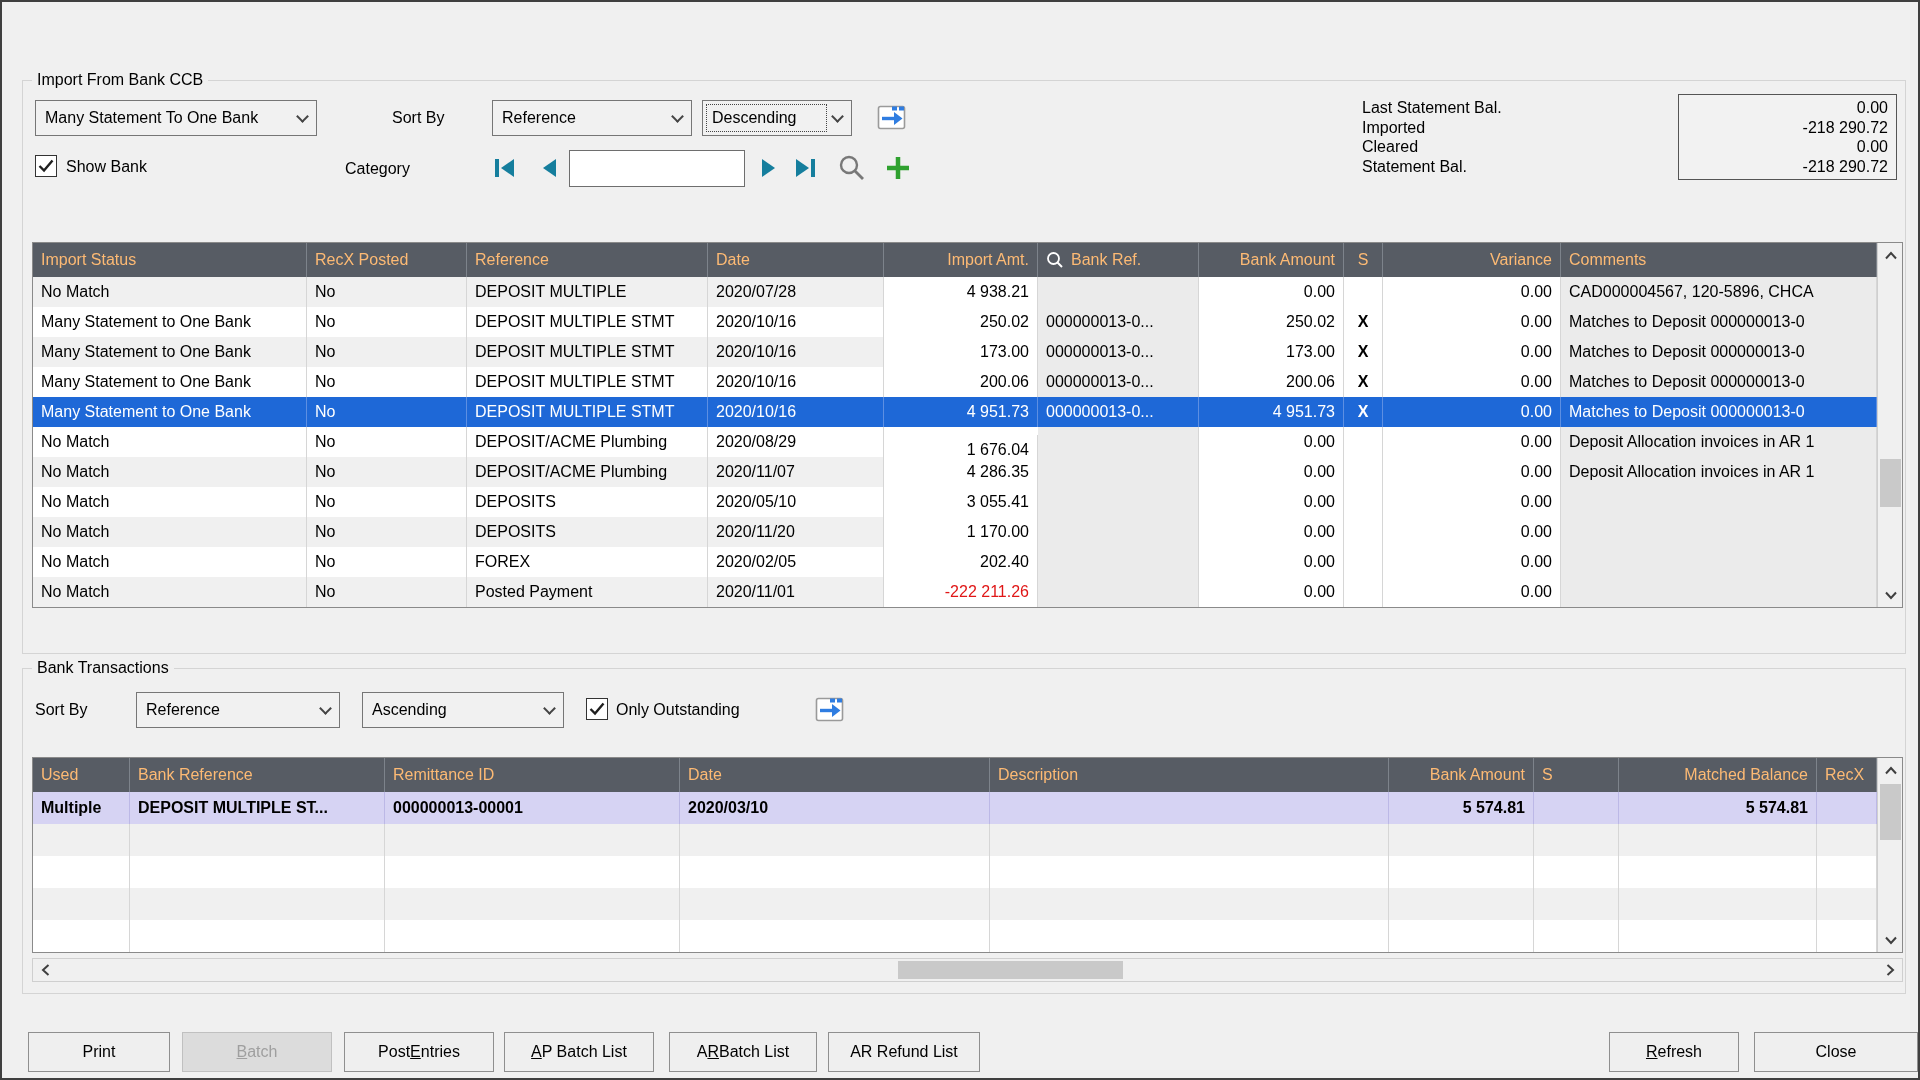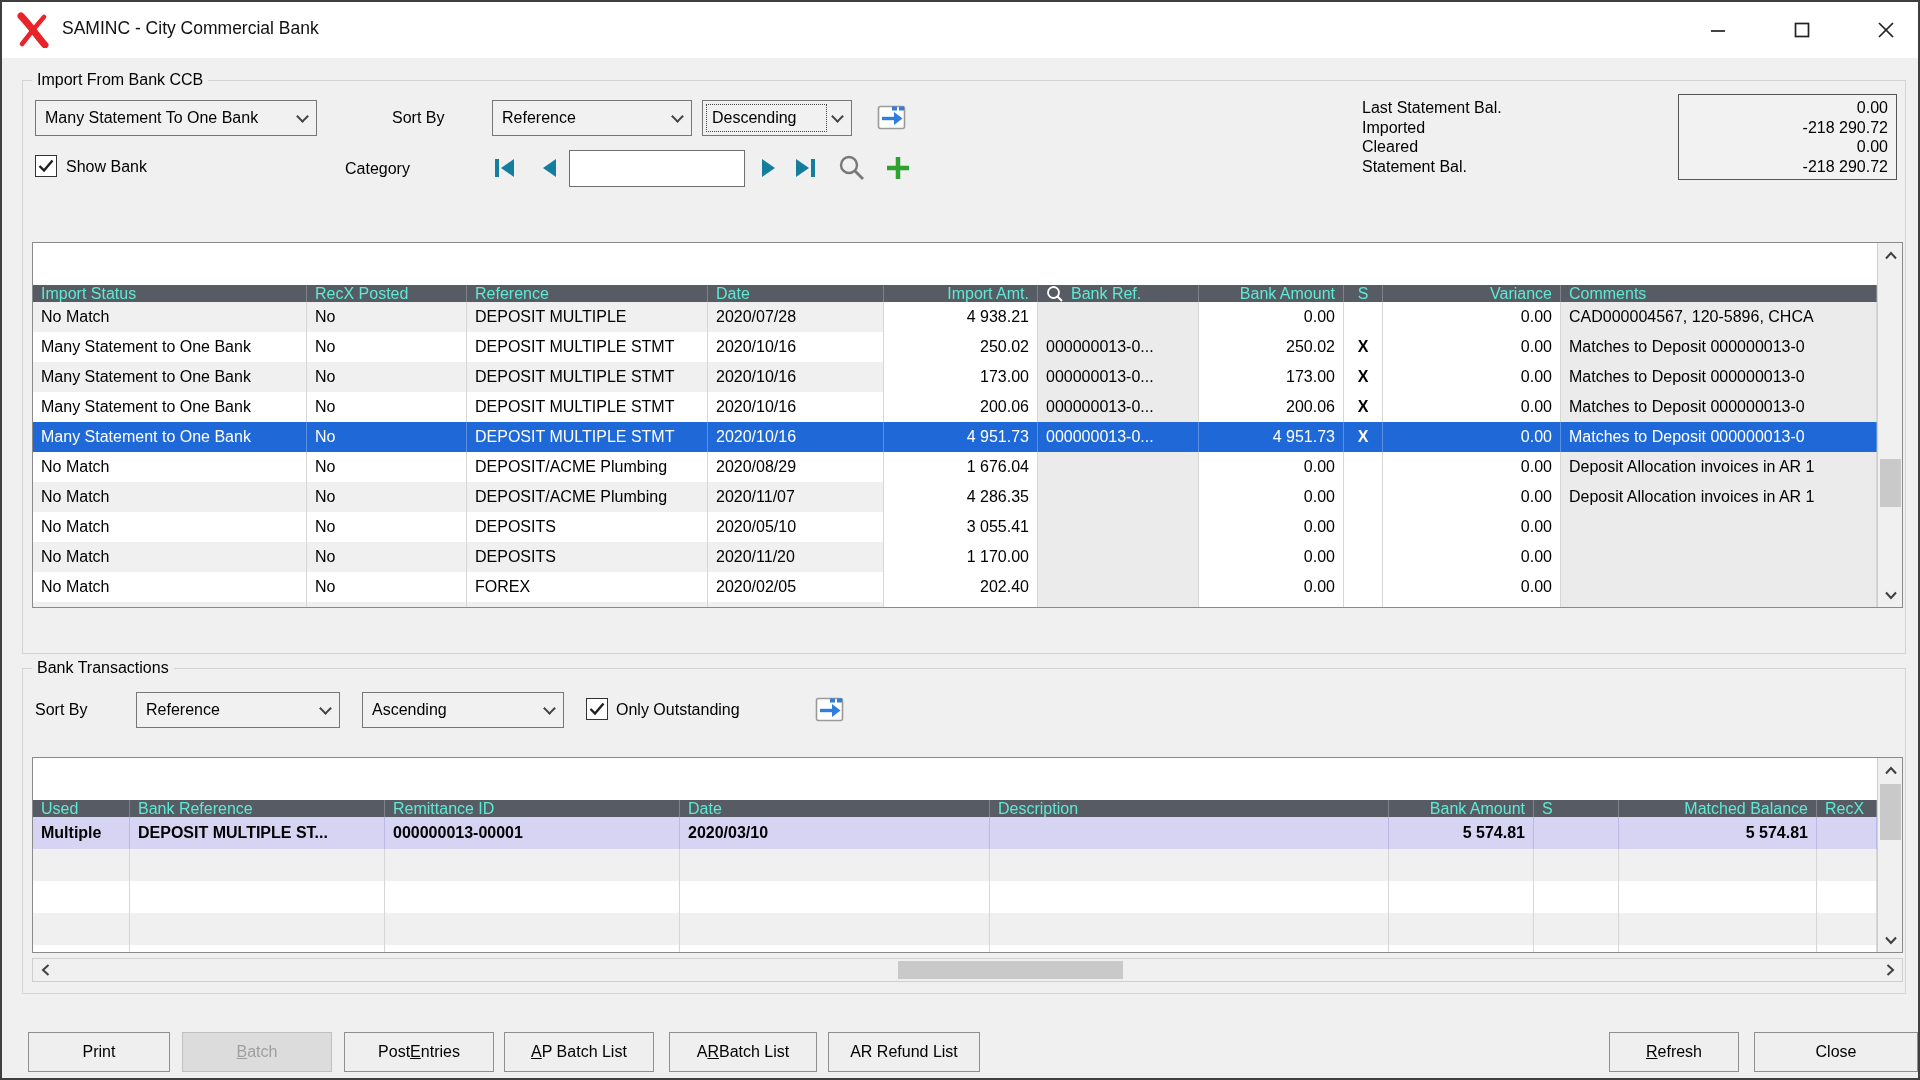--- a/index.html
+++ b/index.html
@@ -31,21 +31,21 @@
     font-family:"Liberation Sans",sans-serif;font-size:16px;padding:0 8px;}
   .checkbox{position:absolute;width:22px;height:22px;background:#fff;border:1.6px solid #333;
     display:flex;align-items:center;justify-content:center;}
   .iconbtn{position:absolute;display:flex;align-items:center;justify-content:center;cursor:default;}
   
   .sumlabels{position:absolute;left:1360px;top:96px;line-height:19.5px;}
   .sumbox{position:absolute;left:1676px;top:92px;width:219px;height:86px;border:1px solid #555;
     background:#f2f2f2;padding:3px 8px 0 0;line-height:19.5px;text-align:right;}
   
   .grid{position:absolute;border:1px solid #8a8a8a;background:#fff;overflow:hidden;}
-  .ghead{display:flex;height:17px;background:var(--header-bg);color:#5eead4;margin-top:42px;}
+  .ghead{display:flex;height:34px;background:var(--header-bg);color:#fdba74;}
   .gcell{height:100%;display:flex;align-items:center;padding:0 8px;overflow:hidden;
     white-space:nowrap;border-right:1px solid #d6d6d6;flex:none;}
   .ghead .gcell{border-right:1px solid #7d838b;}
   .a-r{justify-content:flex-end;text-align:right;} .a-c{justify-content:center;}
   .grow{display:flex;}
   .grow .gcell.bg-alt{background:#fff;}
   .grow.alt .gcell.bg-alt{background:#f0f0f0;}
   .grow .gcell.bg-white{background:#fff;}
   .grow .gcell.bg-gray{background:#ebebeb;}
   .grow.sel .gcell{background:var(--selected-row-bg) !important;color:#fff;border-right-color:#5d8fe2;}
@@ -64,45 +64,20 @@
   .btn{position:absolute;top:1030px;height:40px;background:#efefef;border:1px solid #8f8f8f;
     display:flex;align-items:center;justify-content:center;font-size:16px;cursor:default;}
   .btn.disabled{background:#dcdcdc;color:#9f9f9f;border-color:#c0c0c0;}
   u{text-decoration:underline;}
 </style>
 </head>
 <body>
 
 <div id="page">
 
-  <div class="titlebar">
-    <span class="app-icon">
-      <svg width="34" height="36" viewBox="0 0 34 36">
-        <path d="M5 4 C13 12, 21 24, 29 33" stroke="#e8232a" stroke-width="7" stroke-linecap="round" fill="none"></path>
-        <path d="M28 5 C20 14, 12 24, 6 32" stroke="#e8232a" stroke-width="4.6" stroke-linecap="round" fill="none"></path>
-      </svg>
-    </span>
-    <span class="title-text">SAMINC - City Commercial Bank</span>
-    <span class="win-btn" style="left:1688px">
-      <svg width="18" height="18">
-          <line x1="2" y1="10" x2="16" y2="10" stroke="#222" stroke-width="1.7"></line>
-        </svg>
-    </span>
-    <span class="win-btn" style="left:1772px">
-      <svg width="18" height="18">
-          <rect x="2.5" y="2.5" width="13" height="13" fill="none" stroke="#222" stroke-width="1.7"></rect>
-        </svg>
-    </span>
-    <span class="win-btn" style="left:1856px">
-      <svg width="18" height="18">
-        <line x1="2" y1="2" x2="16" y2="16" stroke="#222" stroke-width="1.7"></line>
-        <line x1="16" y1="2" x2="2" y2="16" stroke="#222" stroke-width="1.7"></line>
-      </svg>
-    </span>
-  </div>
 
   <div class="group" style="left:20px;top:78px;width:1884px;height:574px;">
     <span class="group-label">Import From Bank CCB</span>
   </div>
 
   <div class="combo" style="left:33px;top:98px;width:282px;">
     <span>Many Statement To One Bank</span>
     <span class="chev"></span>
   </div>
   <span class="label" style="left:390px;top:107px;">Sort By</span>
@@ -280,21 +255,21 @@
           <div class="gcell bg-white a-r" style="width: 145px;">4 951.73</div>
           <div class="gcell bg-white a-c b" style="width: 39px;">X</div>
           <div class="gcell bg-white a-r" style="width: 178px;">0.00</div>
           <div class="gcell bg-gray" style="width: 316px;">Matches to Deposit 000000013-0</div>
         </div>
         <div class="grow" style="height: 30px;">
           <div class="gcell bg-alt" style="width: 274px;">No Match</div>
           <div class="gcell bg-alt" style="width: 160px;">No</div>
           <div class="gcell bg-alt" style="width: 241px;">DEPOSIT/ACME Plumbing</div>
           <div class="gcell bg-alt" style="width: 176px;">2020/08/29</div>
-          <div class="gcell bg-white a-r" style="width: 154px;">1 676.04</div>
+          <div class="gcell bg-white a-r" style="width: 154px; margin-top: 8px;">1 676.04</div>
           <div class="gcell bg-gray" style="width: 161px;"></div>
           <div class="gcell bg-white a-r" style="width: 145px;">0.00</div>
           <div class="gcell bg-white a-c" style="width: 39px;"></div>
           <div class="gcell bg-white a-r" style="width: 178px;">0.00</div>
           <div class="gcell bg-gray" style="width: 316px;">Deposit Allocation invoices in AR 1</div>
         </div>
         <div class="grow alt" style="height: 30px;">
           <div class="gcell bg-alt" style="width: 274px;">No Match</div>
           <div class="gcell bg-alt" style="width: 160px;">No</div>
           <div class="gcell bg-alt" style="width: 241px;">DEPOSIT/ACME Plumbing</div>

